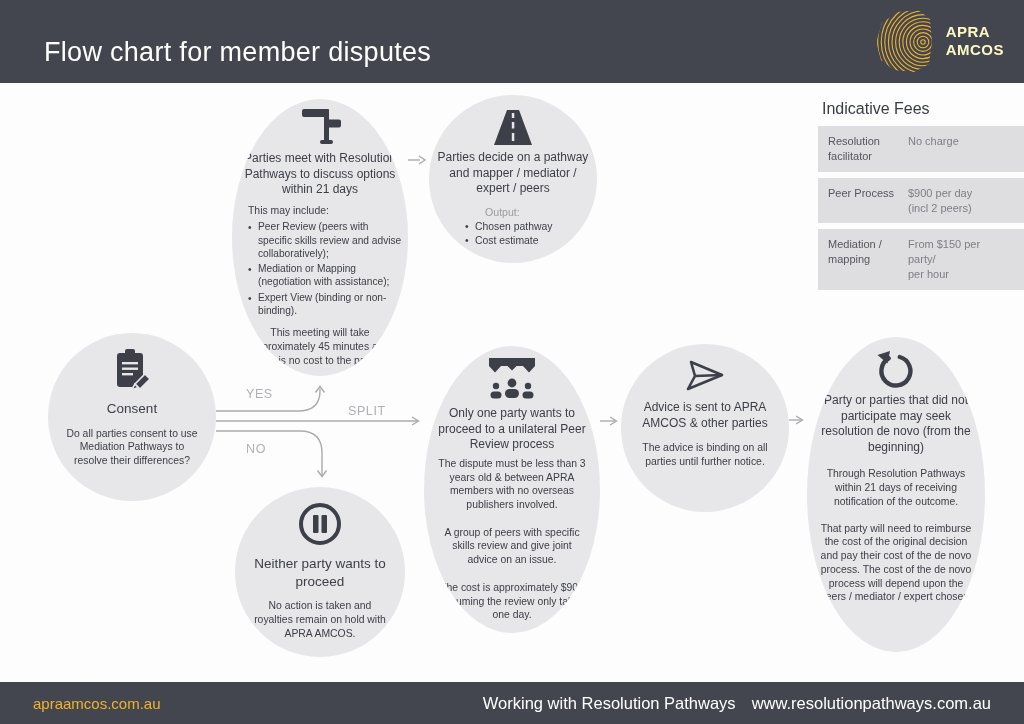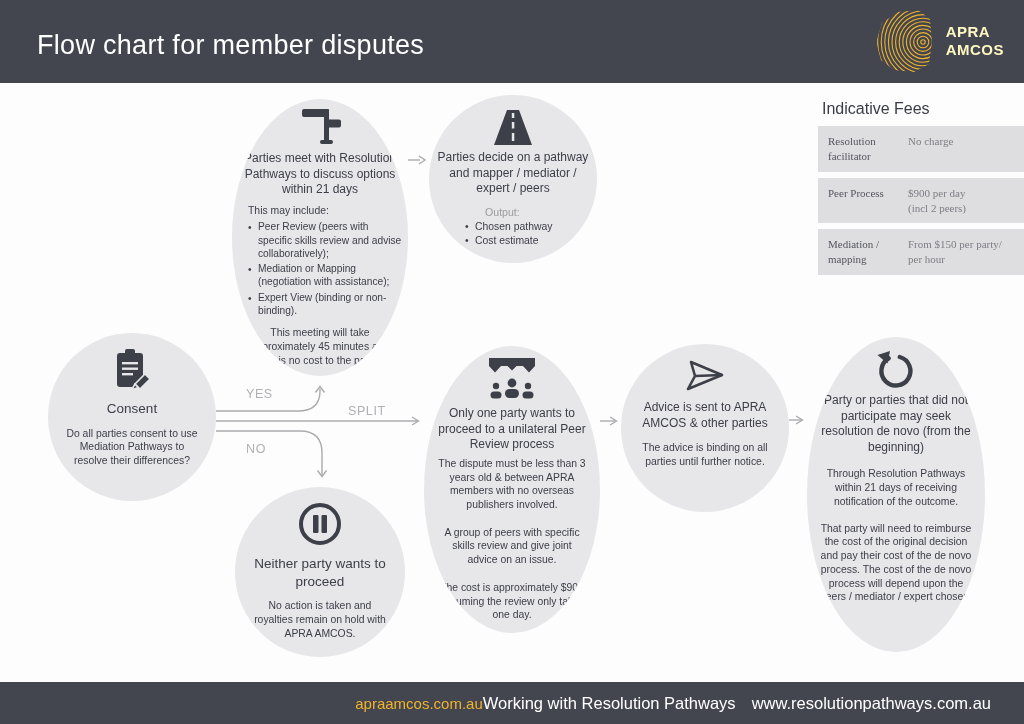--- a/index.html
+++ b/index.html
@@ -6,38 +6,38 @@
   .page {
     position:relative; width:1024px; height:724px; overflow:hidden;
     background:#fdfdfd; font-family:"Liberation Sans", sans-serif;
   }
   
   .header {
     position:absolute; top:0; left:0; width:1024px; height:83px;
     background:#44464f;
   }
   .page-title {
-    position:absolute; left:33px; top:26px; margin:4px;
+    position:absolute; left:33px; top:26px; margin:11px;
     color:#ffffff; font-size:27px; font-weight:400; letter-spacing:0.3px;
   }
   .logo { position:absolute; right:20px; top:9px; display:flex; align-items:center; gap:10px; }
   .logo-text { color:#fef9c3; font-weight:bold; font-size:15px; line-height:1.2; letter-spacing:0.5px; }
   
   .footer {
     position:absolute; left:0; bottom:0; width:1024px; height:42px;
-    background:#44464f; display:flex; align-items:center; justify-content:flex-end;
+    background:#44464f; display:flex; align-items:center; justify-content:space-between;
     box-sizing:border-box; padding:0 33px;
   }
   .footer-site { color:#f0b32b; font-size:15px; }
   .footer-right { color:#ffffff; font-size:16.5px; }
   .footer-right .tagline { margin-right:16px; }
   
   .fees { position:absolute; left:818px; top:100px; width:206px; }
   .fees-title { color:#3a3c46; font-size:16px; margin:0 0 8px 4px; }
-  .fee-row { display:flex; background:#dedde0; margin-bottom:6px; padding:8px 21px 8px 10px;font-family:Liberation Serif, serif; }
+  .fee-row { display:flex; background:#dedde0; margin-bottom:6px; padding:8px 21px 8px 10px; }
   .fee-label { width:80px; color:#55565e; font-size:11px; line-height:1.35; white-space:pre-line; }
   .fee-value { flex:1; color:#7e7e85; font-size:11px; line-height:1.35; white-space:pre-line; }
   
   .node {
     position:absolute; background:#e7e6e8; border-radius:50%;
     color:#3c3e48; text-align:center; box-sizing:border-box; overflow:hidden;
   }
   .node .icon { display:block; margin:0 auto; }
   .node .title { font-size:12px; line-height:1.3; margin:5px 8px 0; }
   .node .body  { font-size:10.4px; line-height:1.32; margin:7px 14px 0; }

